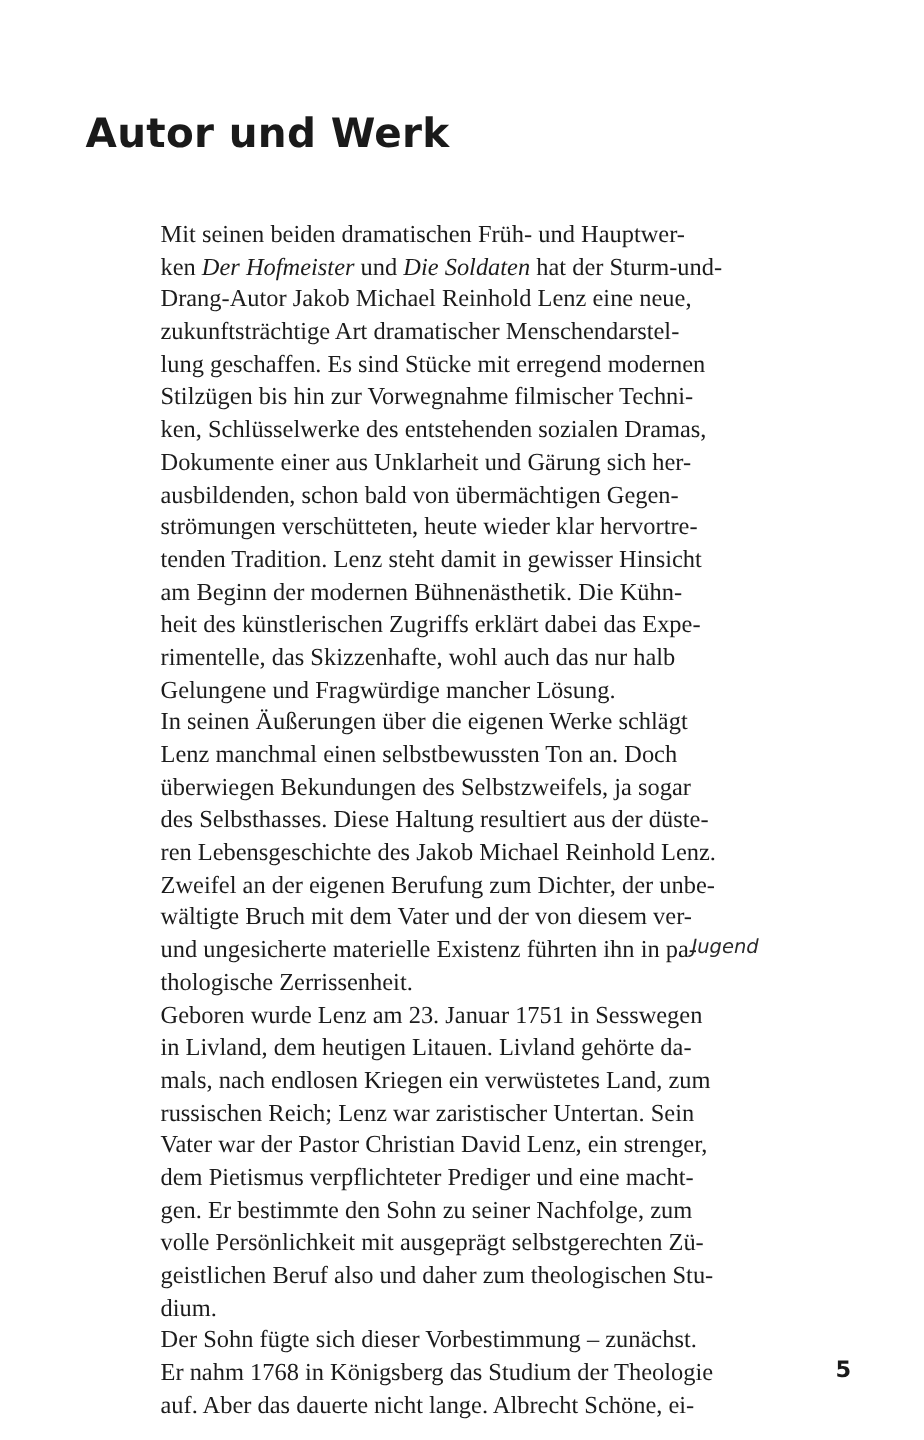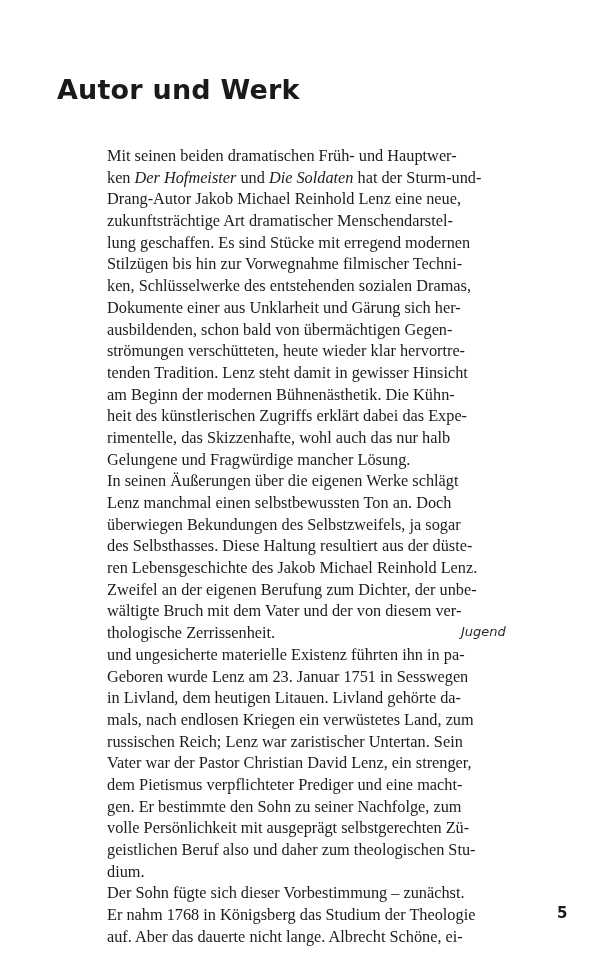--- a/index.html
+++ b/index.html
@@ -96,22 +96,22 @@
     <span class="line">heit des künstlerischen Zugriffs erklärt dabei das Expe-</span>
     <span class="line">rimentelle, das Skizzenhafte, wohl auch das nur halb</span>
     <span class="line last">Gelungene und Fragwürdige mancher Lösung.</span>
     <span class="line">In seinen Äußerungen über die eigenen Werke schlägt</span>
     <span class="line">Lenz manchmal einen selbstbewussten Ton an. Doch</span>
     <span class="line">überwiegen Bekundungen des Selbstzweifels, ja sogar</span>
     <span class="line">des Selbsthasses. Diese Haltung resultiert aus der düste-</span>
     <span class="line">ren Lebensgeschichte des Jakob Michael Reinhold Lenz.</span>
     <span class="line">Zweifel an der eigenen Berufung zum Dichter, der unbe-</span>
     <span class="line">wältigte Bruch mit dem Vater und der von diesem ver-</span>
+    <span class="line">und ungesicherte materielle Existenz führten ihn in pa-</span>
     <span class="line last">thologische Zerrissenheit.</span>
-    <span class="line">und ungesicherte materielle Existenz führten ihn in pa-</span>
     <span class="line">Geboren wurde Lenz am 23. Januar 1751 in Sesswegen</span>
     <span class="line">in Livland, dem heutigen Litauen. Livland gehörte da-</span>
     <span class="line">mals, nach endlosen Kriegen ein verwüstetes Land, zum</span>
     <span class="line">russischen Reich; Lenz war zaristischer Untertan. Sein</span>
     <span class="line">Vater war der Pastor Christian David Lenz, ein strenger,</span>
     <span class="line">dem Pietismus verpflichteter Prediger und eine macht-</span>
     <span class="line">gen. Er bestimmte den Sohn zu seiner Nachfolge, zum</span>
     <span class="line">volle Persönlichkeit mit ausgeprägt selbstgerechten Zü-</span>
     <span class="line">geistlichen Beruf also und daher zum theologischen Stu-</span>
     <span class="line last">dium.</span>

